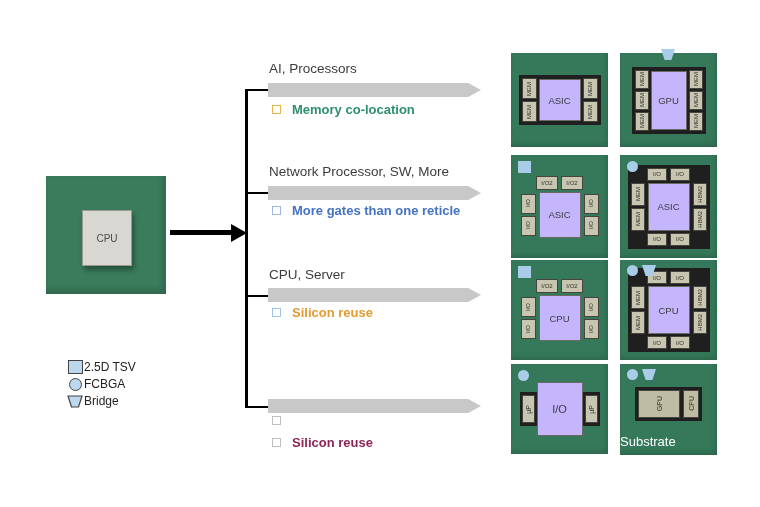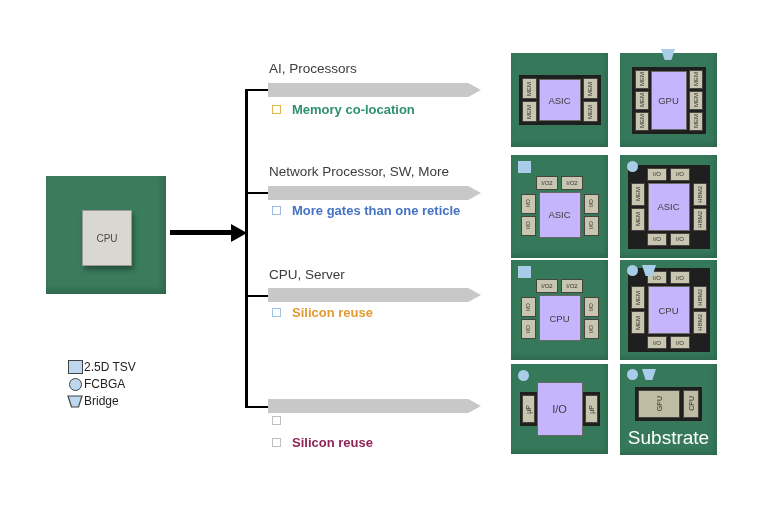--- a/index.html
+++ b/index.html
@@ -45,21 +45,21 @@
   .die.center{font-size:9.5px;}
   .die.sm{background:#C8C5B0;border:1px solid #45453d;font-size:6px;color:#33332d;overflow:hidden;}
   .vt{writing-mode:vertical-rl;transform:rotate(180deg);font-size:6px;letter-spacing:0;}
   .chip-ic{position:absolute;display:flex;gap:4px;}
   .ic-square{width:13px;height:12px;background:#A9CDE8;}
   .ic-circle{width:11px;height:11px;background:#A9CDE8;border-radius:50%;}
   .ic-trap{width:14px;height:11px;background:#A9CDE8;clip-path:polygon(0 0,100% 0,74% 100%,26% 100%);}
   .mid3{display:flex;align-items:center;gap:3px;}
   .stack{display:flex;flex-direction:column;align-items:center;gap:2px;}
   .blackpad{background:#1F1F1F;display:flex;align-items:center;justify-content:center;padding:3px 2px;}
-  .substrate-cap{position:absolute;left:0;right:0;bottom:6px;text-align:center;color:#fff;font-size:19px;}
+  .substrate-cap{position:absolute;left:0;right:0;bottom:6px;text-align:left;color:#fff;font-size:13px;}
 </style>
 </head>
 <body>
 
 <div id="canvas">
 
   <div class="fcbga-sq">
     <div class="fcbga-die">CPU</div>
   </div>
 

